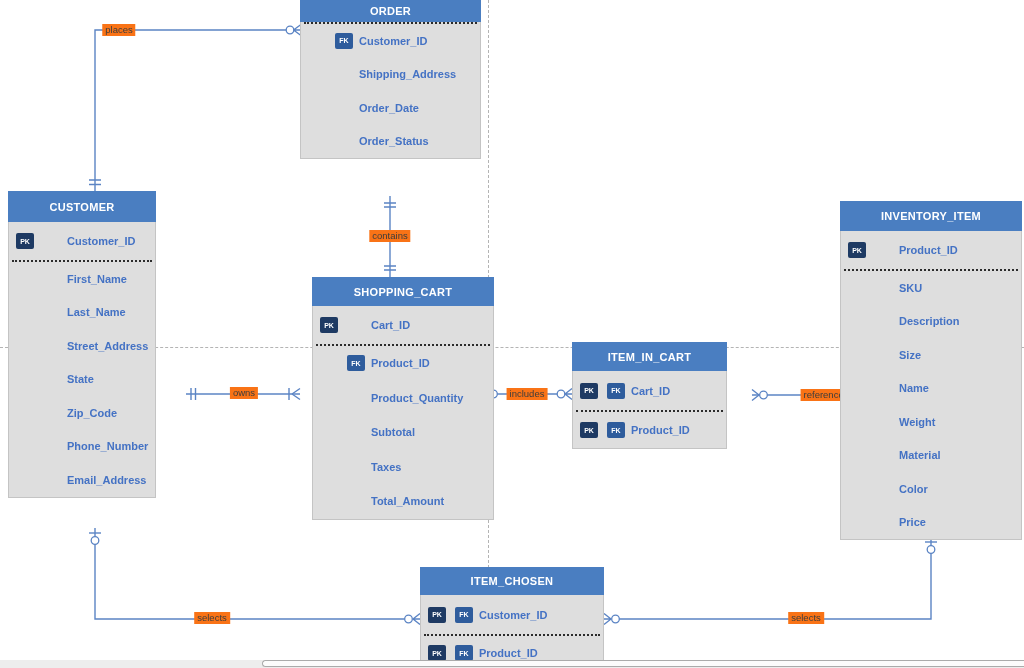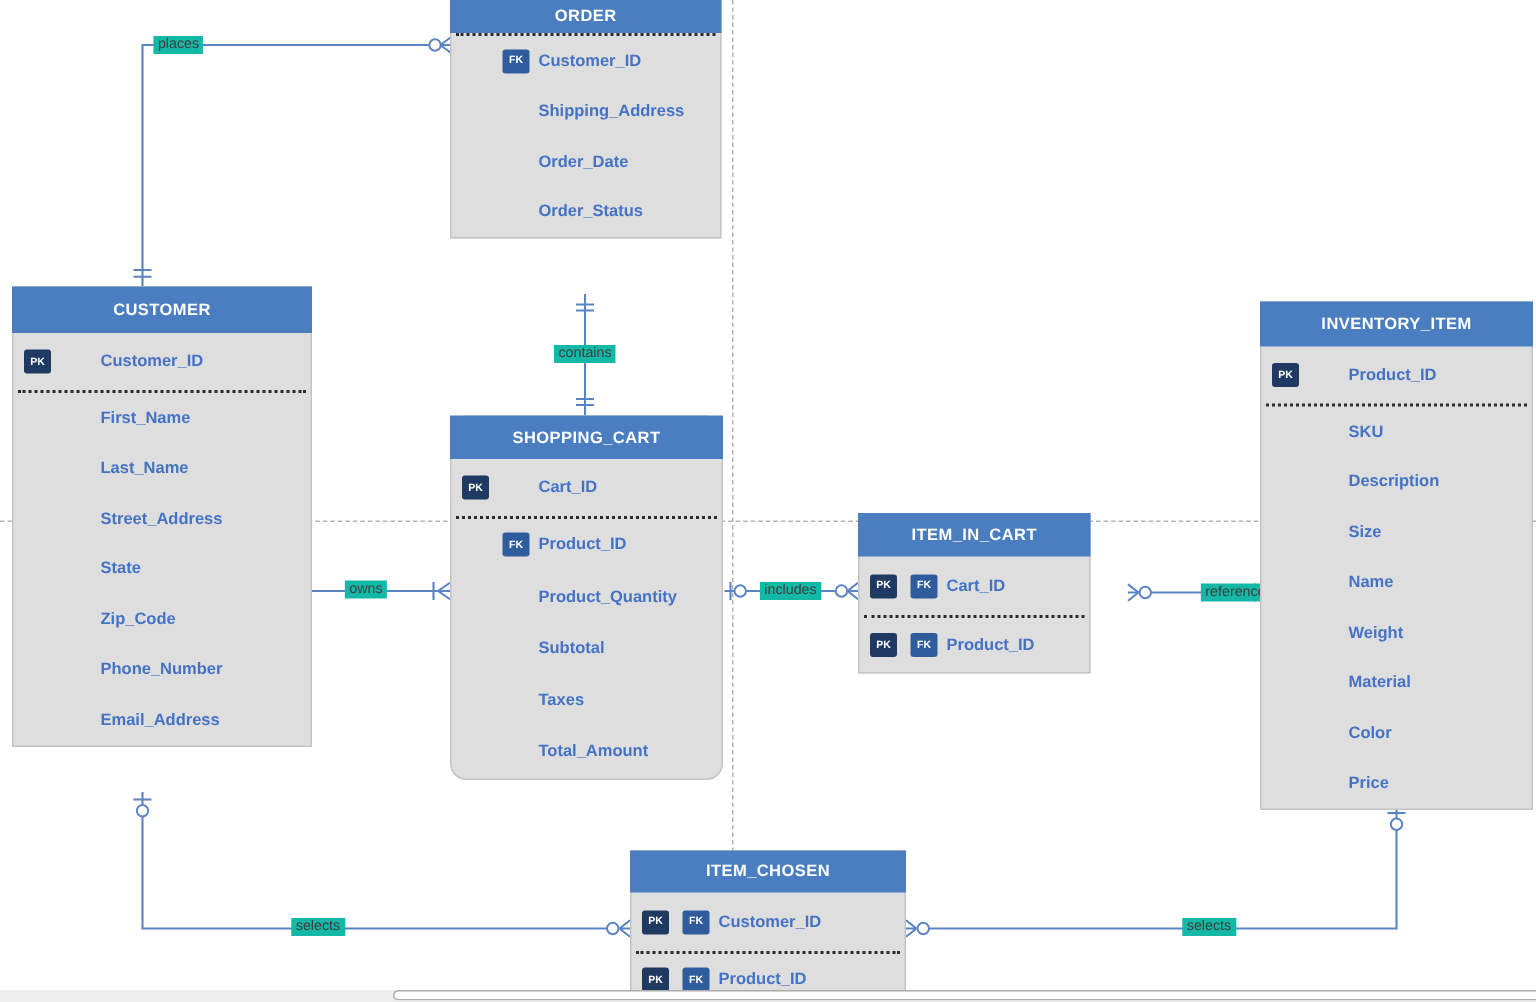--- a/index.html
+++ b/index.html
@@ -12,21 +12,21 @@
   .hguide{position:absolute;top:347px;left:0;width:1024px;height:0;border-top:1px dashed #b4b4b4;}
 
   
   .rel-layer{position:absolute;left:0;top:0;pointer-events:none;}
   .rel-layer g{pointer-events:stroke;}
   .rel{stroke:#5b84c4;stroke-width:1.4;fill:none;}
   .rel-circle{stroke:#5b84c4;stroke-width:1.3;fill:#ffffff;}
 
   .rel-label{
     position:absolute;transform:translate(-50%,-50%);
-    background:#14b8a6;padding:0 3px;font-size:9.5px;color:#3d3d3d;white-space:nowrap;line-height:12px;
+    background:#f97316;padding:0 3px;font-size:9.5px;color:#3d3d3d;white-space:nowrap;line-height:12px;
   }
 
   
   .entity{position:absolute;background:#dedede;border:1px solid #c4c4c4;box-sizing:border-box;}
   .entity-header{
     height:var(--hh);background:#4a7ec1;color:#ffffff;
     font-size:11px;font-weight:bold;letter-spacing:.3px;
     display:flex;align-items:center;justify-content:center;
     margin:-1px -1px 0 -1px;
   }
@@ -41,22 +41,22 @@
   .badge.pk{background:#1e3a63;}
   .badge.fk{background:#2e5c9c;}
   .badge.b1{left:7px;}
   .badge.b2{left:34px;}
   .fname{
     position:absolute;left:58px;top:50%;transform:translateY(-50%);
     font-size:11px;font-weight:bold;color:#4472c4;white-space:nowrap;
   }
 
   .e-order   {--hh:22px;--ph:39px;--rh:33.5px;left:300px;top:0;width:181px;}
-  .e-customer{--hh:31px;--ph:38px;--rh:33.5px;left:8px;top:191px;width:200px;}
-  .e-cart    {--hh:29px;--ph:38px;--rh:34.5px;left:300px;top:277px;width:182px;border-radius:11px;}
+  .e-customer{--hh:31px;--ph:38px;--rh:33.5px;left:8px;top:191px;width:148px;}
+  .e-cart    {--hh:29px;--ph:38px;--rh:34.5px;left:312px;top:277px;width:182px;}
   .e-iic     {--hh:29px;--ph:39px;--rh:36px;left:572px;top:342px;width:155px;}
   .e-inv     {--hh:30px;--ph:38px;--rh:33.5px;left:840px;top:201px;width:182px;}
   .e-chosen  {--hh:28px;--ph:39px;--rh:34px;left:420px;top:567px;width:184px;}
 
   
   .hscroll-track{position:absolute;left:0;bottom:0;width:1024px;height:8px;background:#ededed;}
   .hscroll-thumb{position:absolute;left:262px;top:0;width:762px;height:7px;background:#fcfcfc;border:1px solid #ababab;border-right:none;border-radius:4px 0 0 4px;box-sizing:border-box;}
 </style>
 </head>
 <body>

